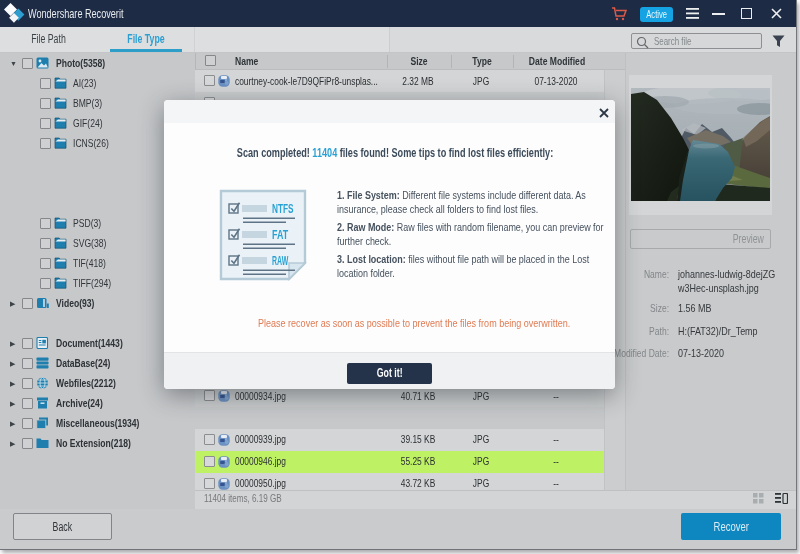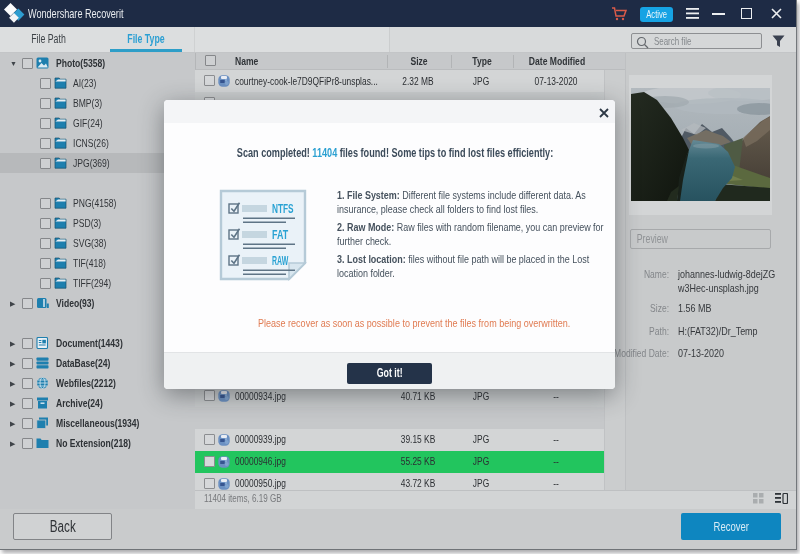--- a/index.html
+++ b/index.html
@@ -41,29 +41,29 @@
 .rrow .fname { position:absolute; left:40px; top:4.5px; font-size:10.5px; color:#2c2f33; white-space:nowrap; transform:scaleX(0.80); transform-origin:0 0; }
 .rrow .fsize { position:absolute; left:191px; top:4.5px; width:64px; text-align:center; font-size:10.5px; color:#2c2f33; transform:scaleX(0.80); transform-origin:center; }
 .rrow .ftype { position:absolute; left:255px; top:4.5px; width:62px; text-align:center; font-size:10.5px; color:#2c2f33; transform:scaleX(0.80); transform-origin:center; }
 .rrow .fdate { position:absolute; left:317px; top:4.5px; width:88px; text-align:center; font-size:10.5px; color:#2c2f33; transform:scaleX(0.80); transform-origin:center; }
 .jpgicon { position:absolute; left:23px; top:5px; width:12px; height:12px; }
 #gutter { position:absolute; left:604px; top:70px; width:21px; height:420px; background:#cbcdce; border-left:1px solid #c0c2c4; }
 
 #rpanel { position:absolute; left:625px; top:53px; width:171px; height:437px; background:#c8cacb; border-left:1px solid #bec0c2; }
 #thumbbox { position:absolute; left:3px; top:22px; width:143px; height:140px; background:#d3d5d6; }
 #thumb { position:absolute; left:2px; top:13px; width:139px; height:113px; }
-#prevbtn { position:absolute; left:4px; top:176px; width:141px; height:20px; border:1px solid #a7a9ab; border-radius:2px; color:#909396; font-size:12px; text-align:left; line-height:19px; }
+#prevbtn { position:absolute; left:4px; top:176px; width:141px; height:20px; border:1px solid #a7a9ab; border-radius:2px; color:#909396; font-size:12px; text-align:right; line-height:19px; }
 .ilabel { position:absolute; left:-92px; width:135px; font-size:11.5px; color:#83868a; text-align:right; white-space:nowrap; transform:scaleX(0.74); transform-origin:100% 0; }
 .ivalue { position:absolute; left:52px; font-size:11.5px; color:#36393d; white-space:nowrap; transform:scaleX(0.78); transform-origin:0 0; }
 
 #statusbar { position:absolute; left:195px; top:490px; width:601px; height:19px; background:#d2d4d5; border-top:1px solid #bec0c2; }
 #stattext { position:absolute; left:9px; top:0.5px; font-size:10.5px; color:#77797c; white-space:nowrap; transform:scaleX(0.77); transform-origin:0 0; }
 
 #footer { position:absolute; left:0; top:509px; width:796px; height:40px; background:#c9cbcc; }
-#backbtn { position:absolute; left:13px; top:4px; width:99px; height:27px; border:1px solid #828487; background:#d0d2d3; border-radius:2px; color:#303337; font-size:16px; text-align:center; line-height:26px; }
+#backbtn { position:absolute; left:13px; top:4px; width:99px; height:27px; border:1px solid #828487; background:#d0d2d3; border-radius:2px; color:#303337; font-size:12px; text-align:center; line-height:26px; }
 #backbtn span,#recoverbtn span,#prevbtn span,#gotit span { display:inline-block; transform:scaleX(0.73); transform-origin:center; }
 #recoverbtn { position:absolute; left:681px; top:4px; width:100px; height:27px; background:#0e86c0; border-radius:2px; color:#d9ecf6; font-size:13px; text-align:center; line-height:27px; }
 
 #modal { position:absolute; left:164px; top:100px; width:451px; height:289px; background:#fdfdfe; border-radius:4px; box-shadow:0 6px 24px rgba(30,35,40,.45); }
 #mhead { position:absolute; left:0; top:0; width:451px; height:23px; background:#f4f5f7; border-radius:4px 4px 0 0; }
 #mclose { position:absolute; left:433px; top:6px; width:14px; height:14px; }
 #mtitle { position:absolute; left:0; top:45.5px; width:451px; text-align:center; font-size:12.5px; font-weight:bold; color:#3c4b5a; white-space:nowrap; transform:translateX(5.5px) scaleX(0.73); transform-origin:center; }
 #mtitle .num { color:#2ba0d1; }
 #tips { position:absolute; left:173px; top:89px; width:330px; font-size:11px; color:#45515d; line-height:13.6px; transform:scaleX(0.815); transform-origin:0 0; }
 #tips p { margin-bottom:5px; }
@@ -156,36 +156,20 @@
         <div class="lbl" style="left:73px">GIF(24)</div>
       </div>
       <div class="trow" style="top:80px">
         <div class="cb" style="left:40px"></div>
         <svg class="ic" style="left:54px" width="13" height="12" viewBox="0 0 13 12">
           <path d="M1 1 h4.2 l0.8 1.2 h6 v9 h-11 z" fill="#1e7fae" stroke="#19526d" stroke-width="0.7"></path>
           <path d="M1.4 4.4 l2.6-2 h7.6 v2.2 h-10.2 z" fill="#e9eff3"></path>
         </svg>
         <div class="lbl" style="left:73px">ICNS(26)</div>
       </div>
-      <div class="trow hl" style="top:100px">
-        <div class="cb" style="left:40px"></div>
-        <svg class="ic" style="left:54px" width="13" height="12" viewBox="0 0 13 12">
-          <path d="M1 1 h4.2 l0.8 1.2 h6 v9 h-11 z" fill="#1e7fae" stroke="#19526d" stroke-width="0.7"></path>
-          <path d="M1.4 4.4 l2.6-2 h7.6 v2.2 h-10.2 z" fill="#e9eff3"></path>
-        </svg>
-        <div class="lbl" style="left:73px">JPG(369)</div>
-      </div>
-      <div class="trow" style="top:140px">
-        <div class="cb" style="left:40px"></div>
-        <svg class="ic" style="left:54px" width="13" height="12" viewBox="0 0 13 12">
-          <path d="M1 1 h4.2 l0.8 1.2 h6 v9 h-11 z" fill="#1e7fae" stroke="#19526d" stroke-width="0.7"></path>
-          <path d="M1.4 4.4 l2.6-2 h7.6 v2.2 h-10.2 z" fill="#e9eff3"></path>
-        </svg>
-        <div class="lbl" style="left:73px">PNG(4158)</div>
-      </div>
       <div class="trow" style="top:160px">
         <div class="cb" style="left:40px"></div>
         <svg class="ic" style="left:54px" width="13" height="12" viewBox="0 0 13 12">
           <path d="M1 1 h4.2 l0.8 1.2 h6 v9 h-11 z" fill="#1e7fae" stroke="#19526d" stroke-width="0.7"></path>
           <path d="M1.4 4.4 l2.6-2 h7.6 v2.2 h-10.2 z" fill="#e9eff3"></path>
         </svg>
         <div class="lbl" style="left:73px">PSD(3)</div>
       </div>
       <div class="trow" style="top:180px">
         <div class="cb" style="left:40px"></div>
@@ -343,21 +327,21 @@
           <rect x="3" y="1" width="6" height="3" rx="1" fill="#e9edf4"></rect>
           <path d="M2.2 5 h4.5 v3 h-4.5 z" fill="#365590"></path>
           <circle cx="8.7" cy="8" r="2" fill="#7fa3cf"></circle>
           <circle cx="8" cy="5" r="1.1" fill="#8fb0d8"></circle>
         </svg>
         <div class="fname">00000939.jpg</div>
         <div class="fsize">39.15 KB</div>
         <div class="ftype">JPG</div>
         <div class="fdate">--</div>
       </div>
-      <div class="rrow" style="top:450.6px;background:#22c55e">
+      <div class="rrow" style="top:450.6px;background:#bef264">
         <div class="cb"></div>
         <svg class="jpgicon" viewBox="0 0 12 12">
           <rect x="0.3" y="0.3" width="11.4" height="11.4" rx="4.2" fill="#6b90c2"></rect>
           <rect x="3" y="1" width="6" height="3" rx="1" fill="#e9edf4"></rect>
           <path d="M2.2 5 h4.5 v3 h-4.5 z" fill="#365590"></path>
           <circle cx="8.7" cy="8" r="2" fill="#7fa3cf"></circle>
           <circle cx="8" cy="5" r="1.1" fill="#8fb0d8"></circle>
         </svg>
         <div class="fname">00000946.jpg</div>
         <div class="fsize">55.25 KB</div>

